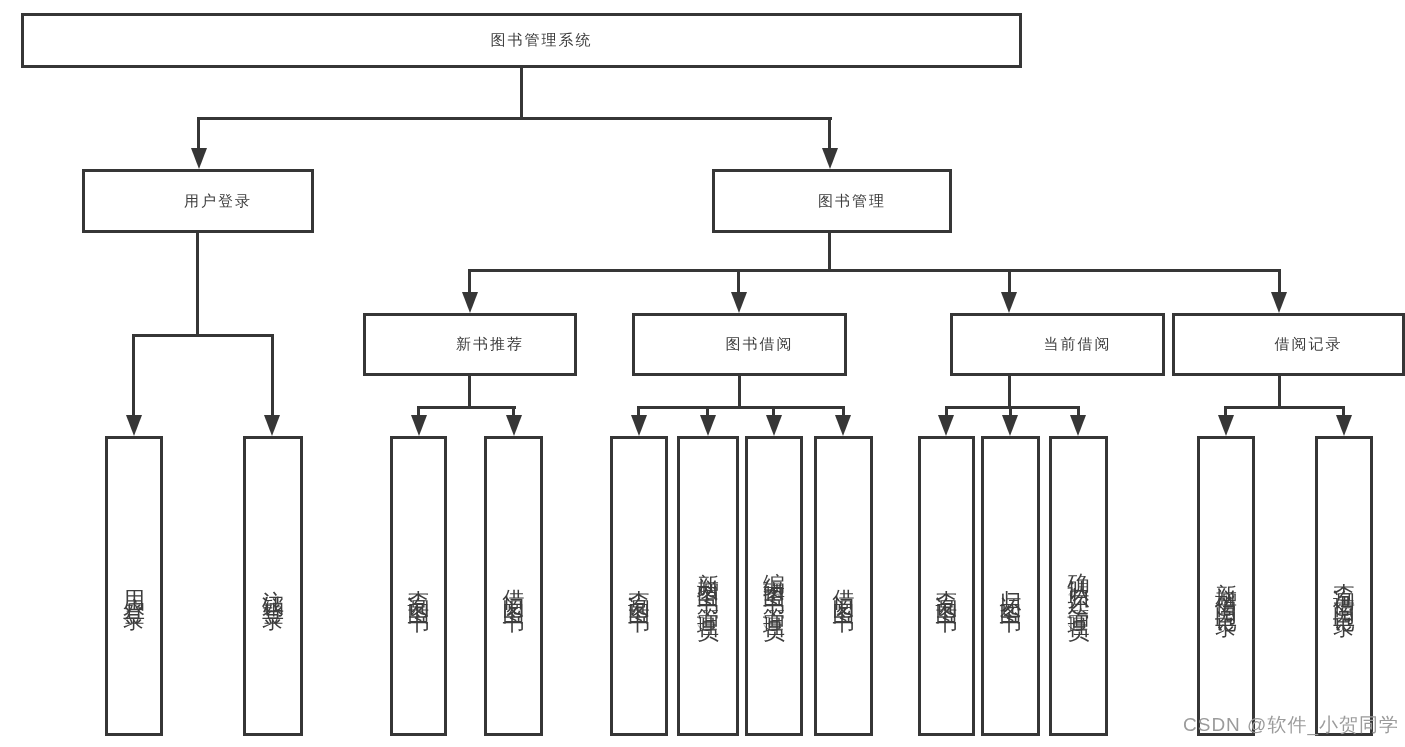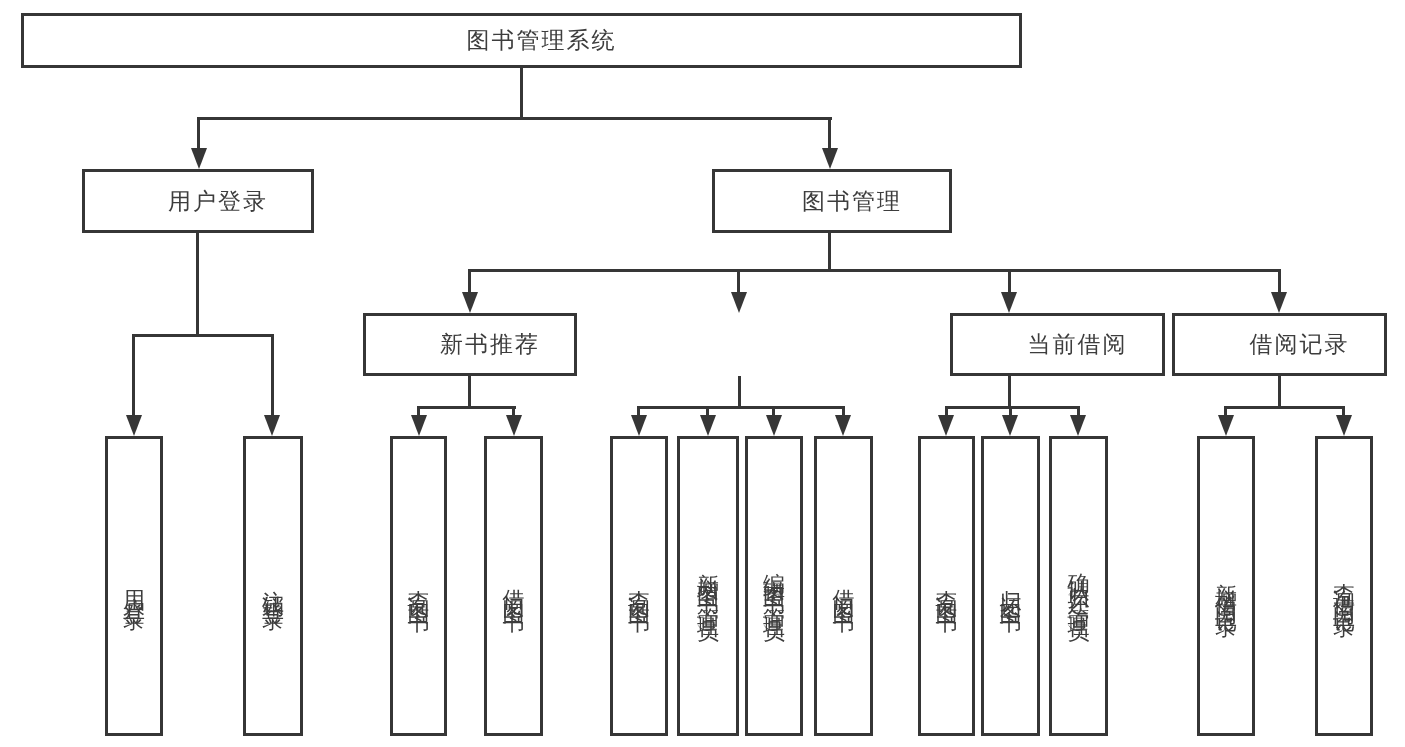--- a/index.html
+++ b/index.html
@@ -5,21 +5,21 @@
   html,body { margin:0; padding:0; background:#fff; }
   #stage {
     position:relative; width:1405px; height:747px;
     background:#ffffff; overflow:hidden;
     font-family:"Liberation Sans","DejaVu Sans",sans-serif;
   }
   .box {
     position:absolute; box-sizing:border-box;
     background:#ffffff; border:3px solid #363636;
     display:flex; align-items:center; justify-content:center;
-    font-size:23px; color:#3d3d3d; letter-spacing:2px;
+    font-size:15px; color:#3d3d3d; letter-spacing:2px;
     white-space:nowrap; z-index:2;padding-left:40px;
   }
   .vbox {
     writing-mode:vertical-rl; text-orientation:mixed;
     font-size:22px; letter-spacing:7px; line-height:1;
     padding:6px 0; white-space:normal;
   }
   .hline, .vline { position:absolute; background:#363636; z-index:1; }
   .hline { height:3px; }
   .vline { width:3px; }
@@ -64,22 +64,23 @@
   <div class="vline" style="left:468px;top:269px;height:27px;"></div>
   <div class="arrow" style="left:462px;top:292px;"></div>
   <div class="vline" style="left:737px;top:269px;height:27px;"></div>
   <div class="arrow" style="left:731px;top:292px;"></div>
   <div class="vline" style="left:1008px;top:269px;height:27px;"></div>
   <div class="arrow" style="left:1001px;top:292px;"></div>
   <div class="vline" style="left:1278px;top:269px;height:27px;"></div>
   <div class="arrow" style="left:1271px;top:292px;"></div>
 
   <div class="box" style="left:363px;top:313px;width:214px;height:63px;">新书推荐</div>
+  <div class="box" style="left:632px;top:313px;width:215px;height:63px;">图书借阅</div>
   <div class="box" style="left:950px;top:313px;width:215px;height:63px;">当前借阅</div>
-  <div class="box" style="left:1172px;top:313px;width:215px;height:63px;">借阅记录</div>
+  <div class="box" style="left:1172px;top:313px;width:233px;height:63px;">借阅记录</div>
 
   <div class="vline" style="left:468px;top:376px;height:33px;"></div>
   <div class="hline" style="left:417px;top:406px;width:99px;"></div>
   <div class="vline" style="left:417px;top:406px;height:12px;"></div>
   <div class="arrow" style="left:411px;top:415px;"></div>
   <div class="vline" style="left:512px;top:406px;height:12px;"></div>
   <div class="arrow" style="left:506px;top:415px;"></div>
 
   <div class="vline" style="left:738px;top:376px;height:33px;"></div>
   <div class="hline" style="left:637px;top:406px;width:208px;"></div>
@@ -119,14 +120,15 @@
   <div class="box vbox" style="left:745px;top:436px;width:58px;height:300px;">编辑图书（管理员）</div>
   <div class="box vbox" style="left:814px;top:436px;width:59px;height:300px;">借阅图书</div>
 
   <div class="box vbox" style="left:918px;top:436px;width:57px;height:300px;">查询图书</div>
   <div class="box vbox" style="left:981px;top:436px;width:59px;height:300px;">归还图书</div>
   <div class="box vbox" style="left:1049px;top:436px;width:59px;height:300px;">确认归还（管理员）</div>
 
   <div class="box vbox" style="left:1197px;top:436px;width:58px;height:300px;">新增借阅记录</div>
   <div class="box vbox" style="left:1315px;top:436px;width:58px;height:300px;">查询借阅记录</div>
 
+  <div id="watermark">CSDN @软件_小贺同学</div>
 
 </div>
 
 </body></html>

